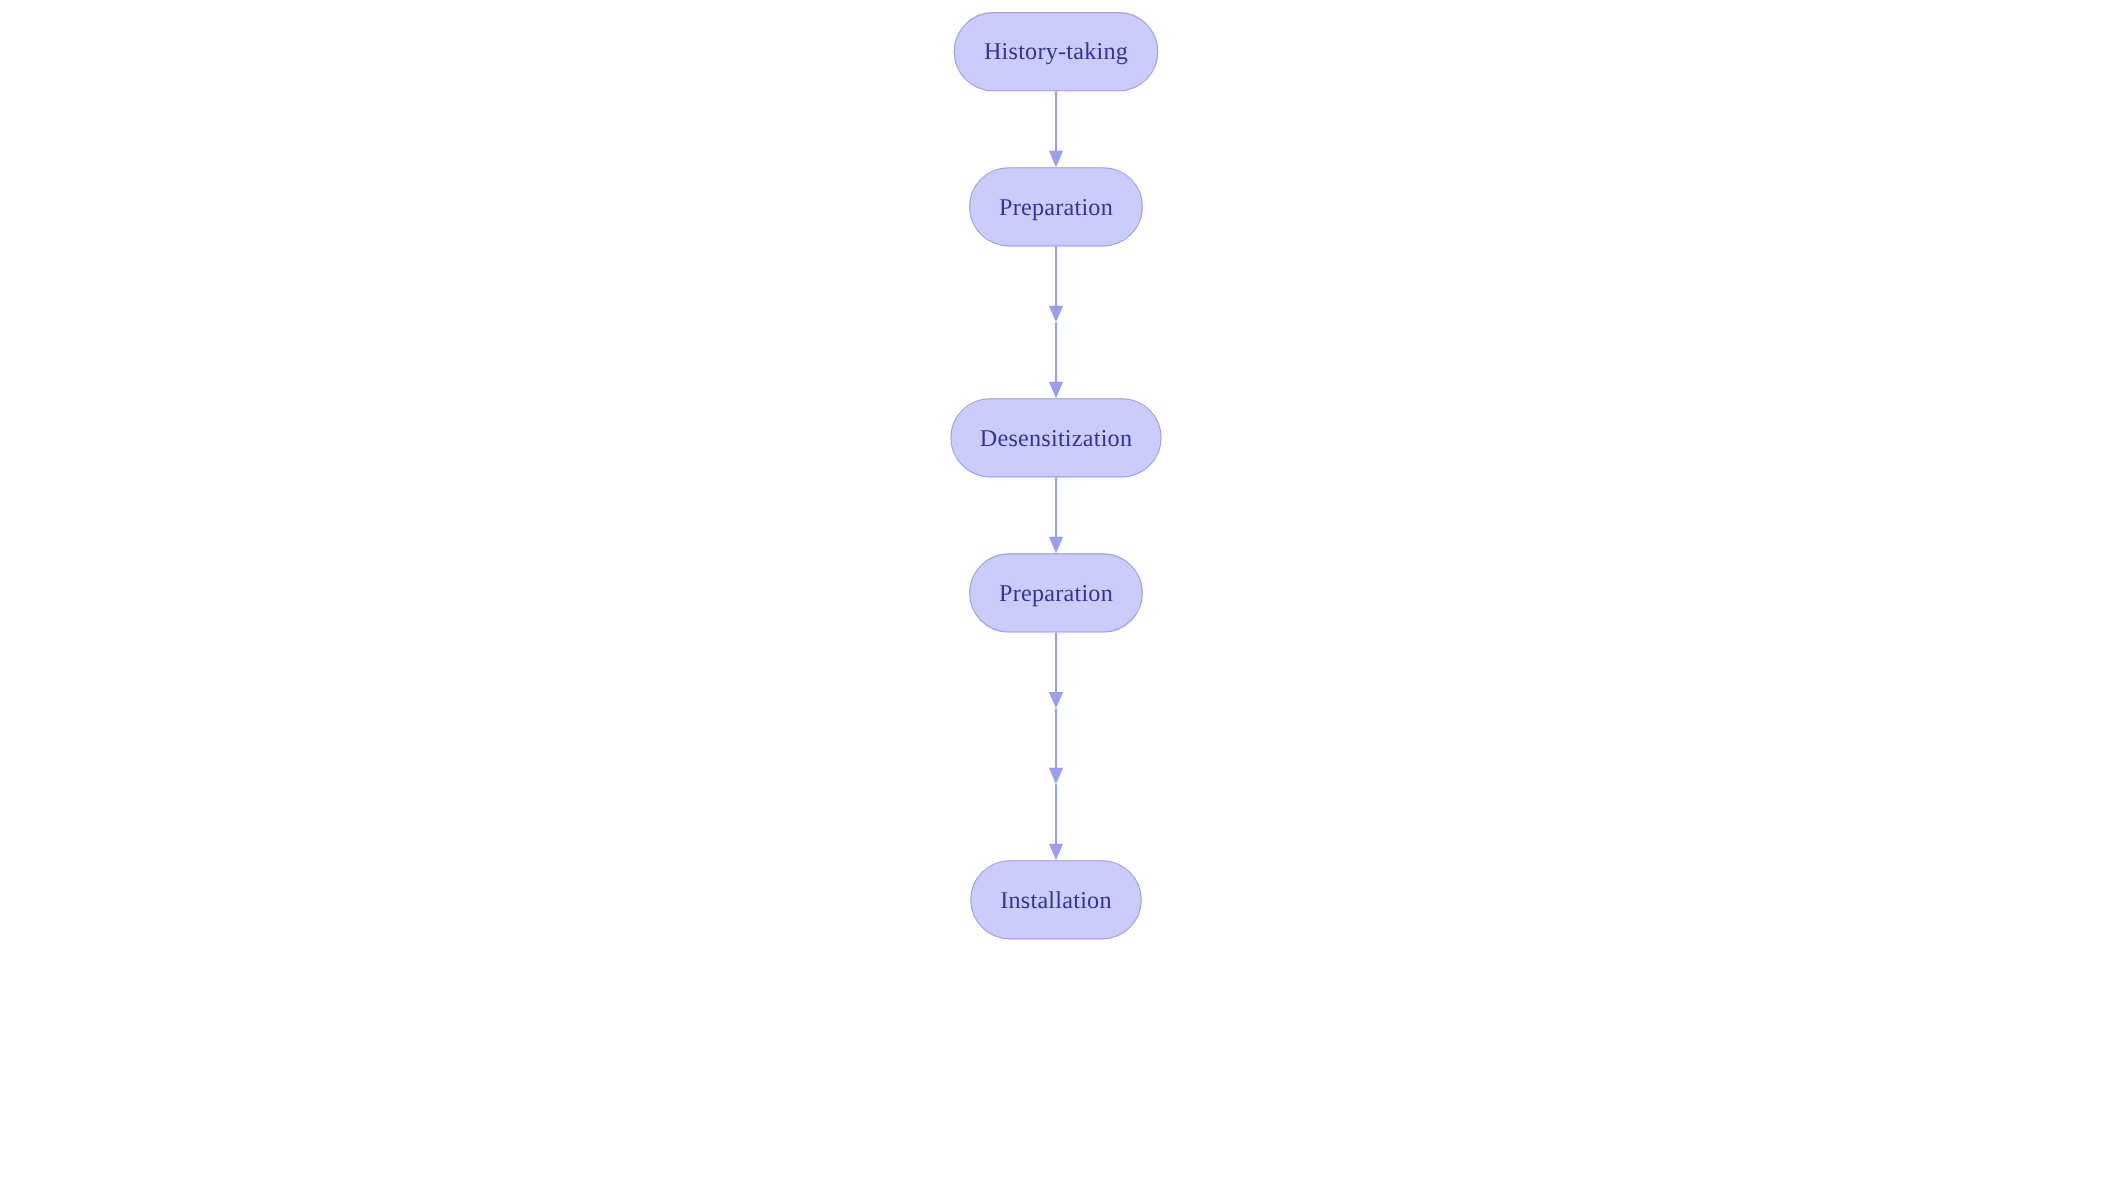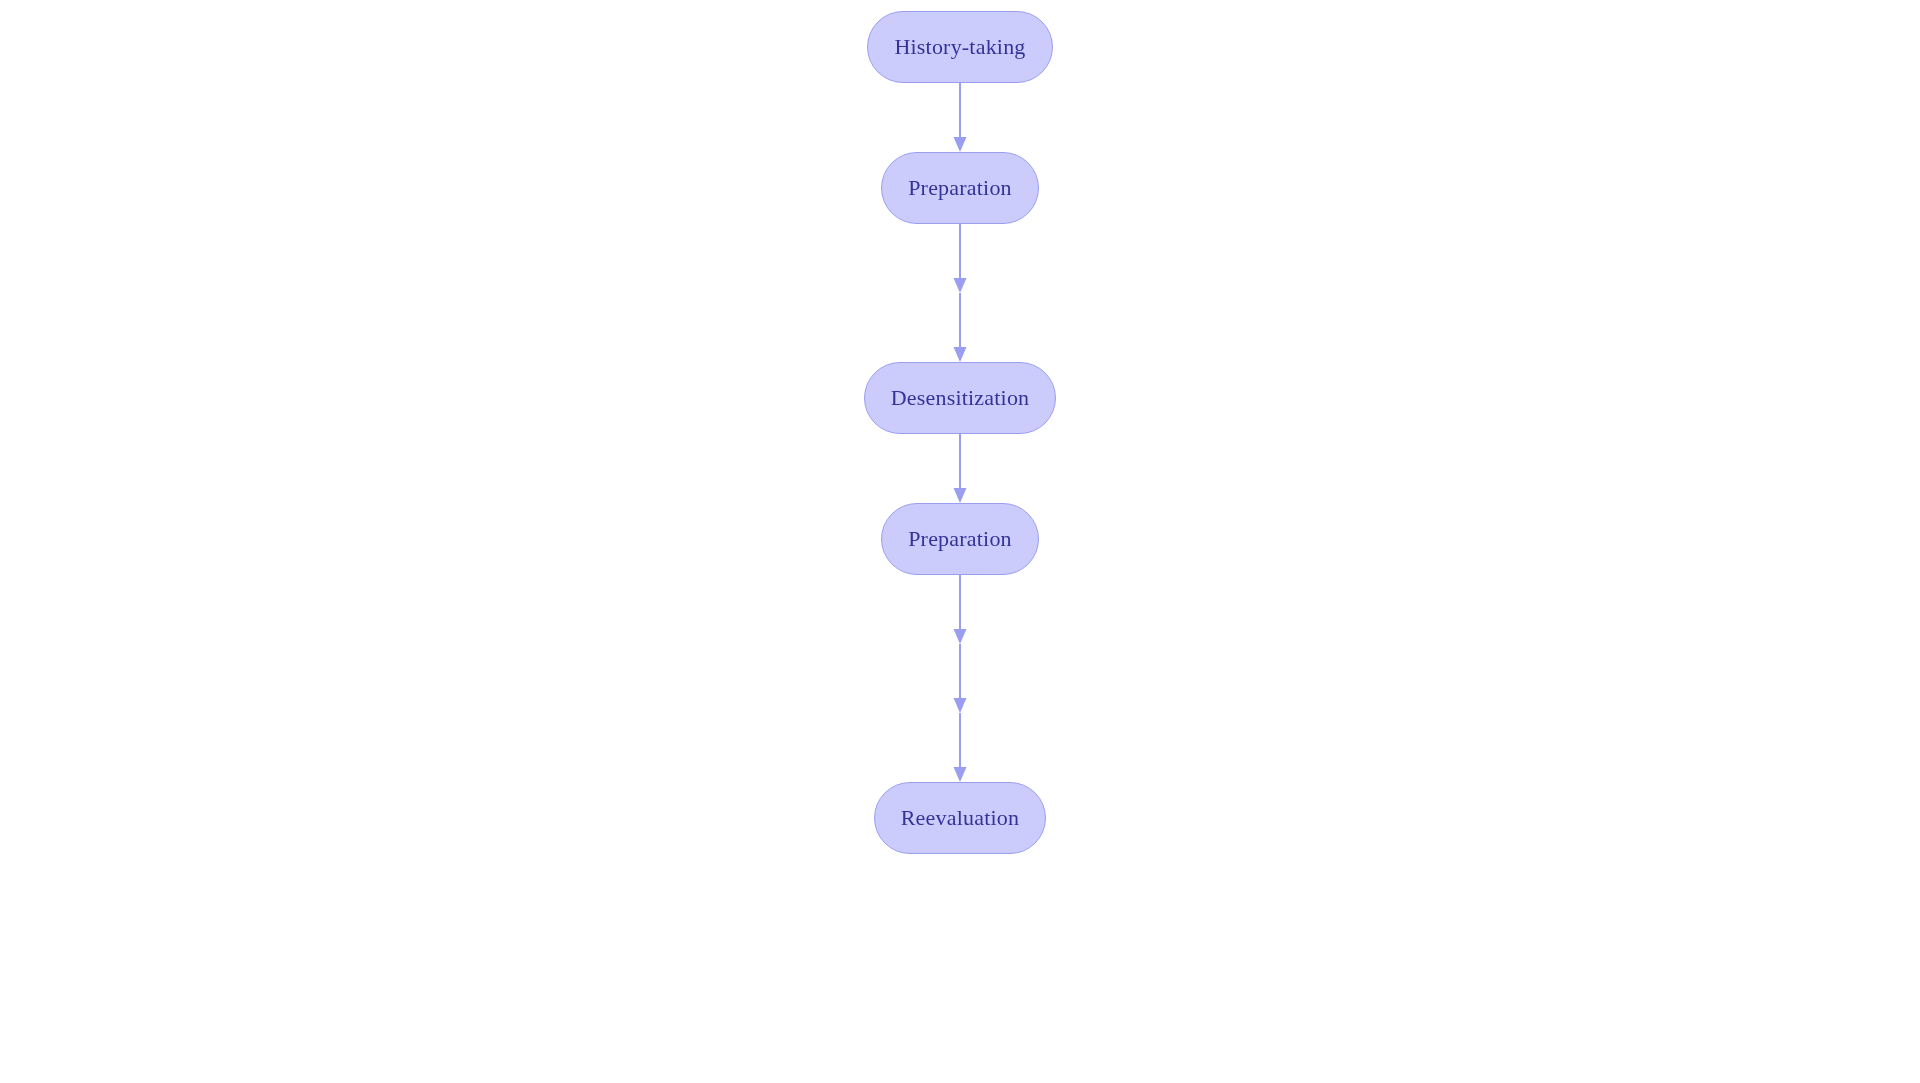--- a/index.html
+++ b/index.html
@@ -140,17 +140,17 @@
 
 
     <span class="edge">
       <svg viewBox="0 0 26 69" xmlns="http://www.w3.org/2000/svg" aria-hidden="true">
         <line x1="13" y1="0" x2="13" y2="56" stroke="#9a9ef0" stroke-width="2"></line>
         <path d="M 6.5 54 L 19.5 54 L 13 69 Z" fill="#9a9ef0"></path>
       </svg>
     </span>
 
     <div class="node">
-      <span class="node-label">Reevaluation</span>
+      <span class="node-label">Installation</span>
     </div>
 
   </div>
 </div>
 
 </body></html>

